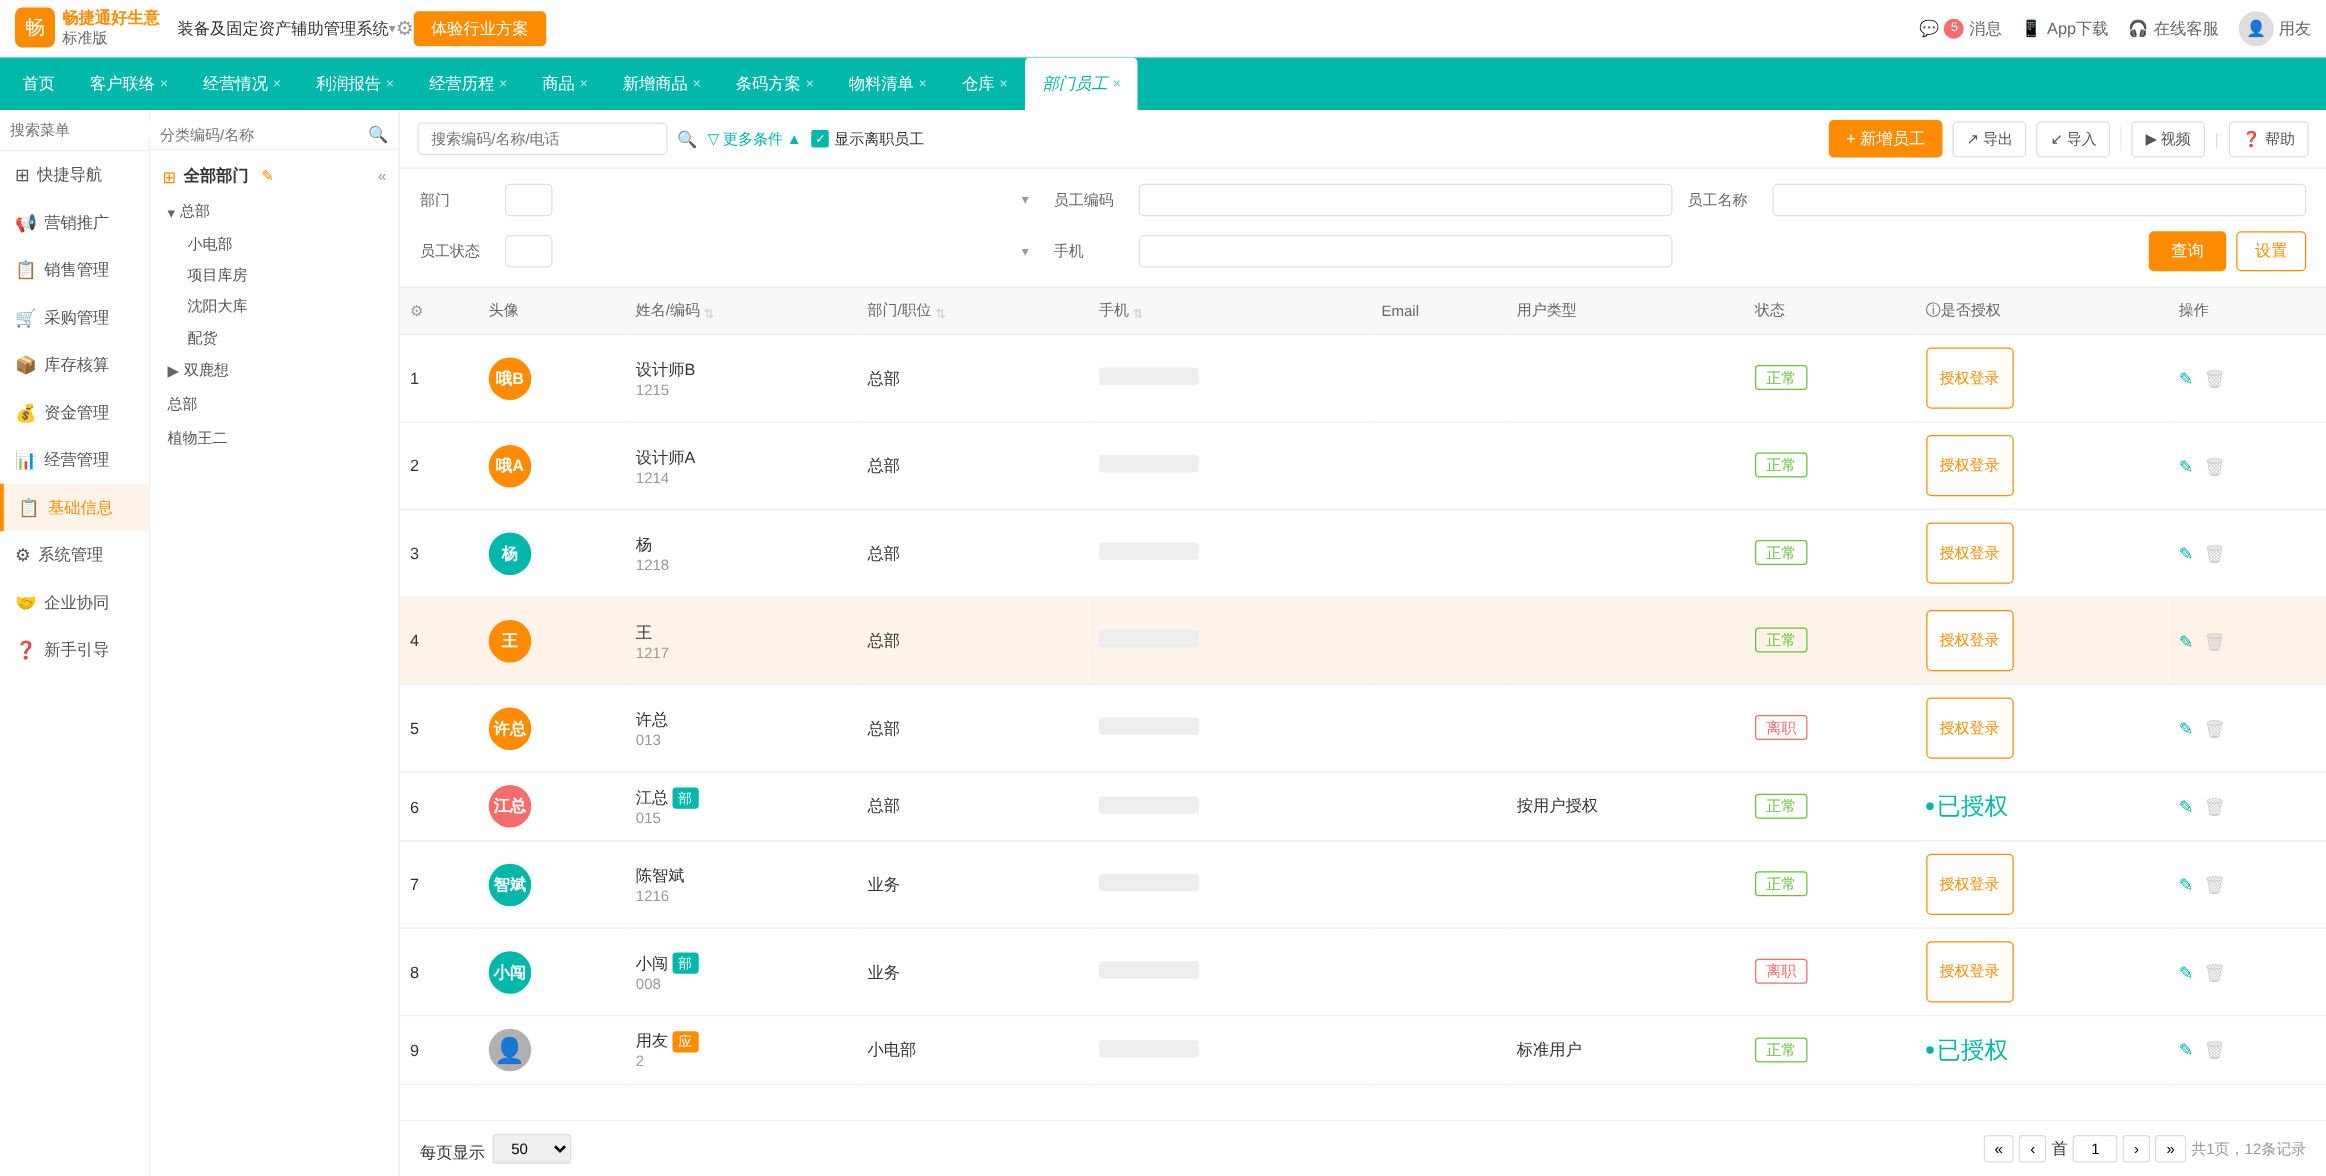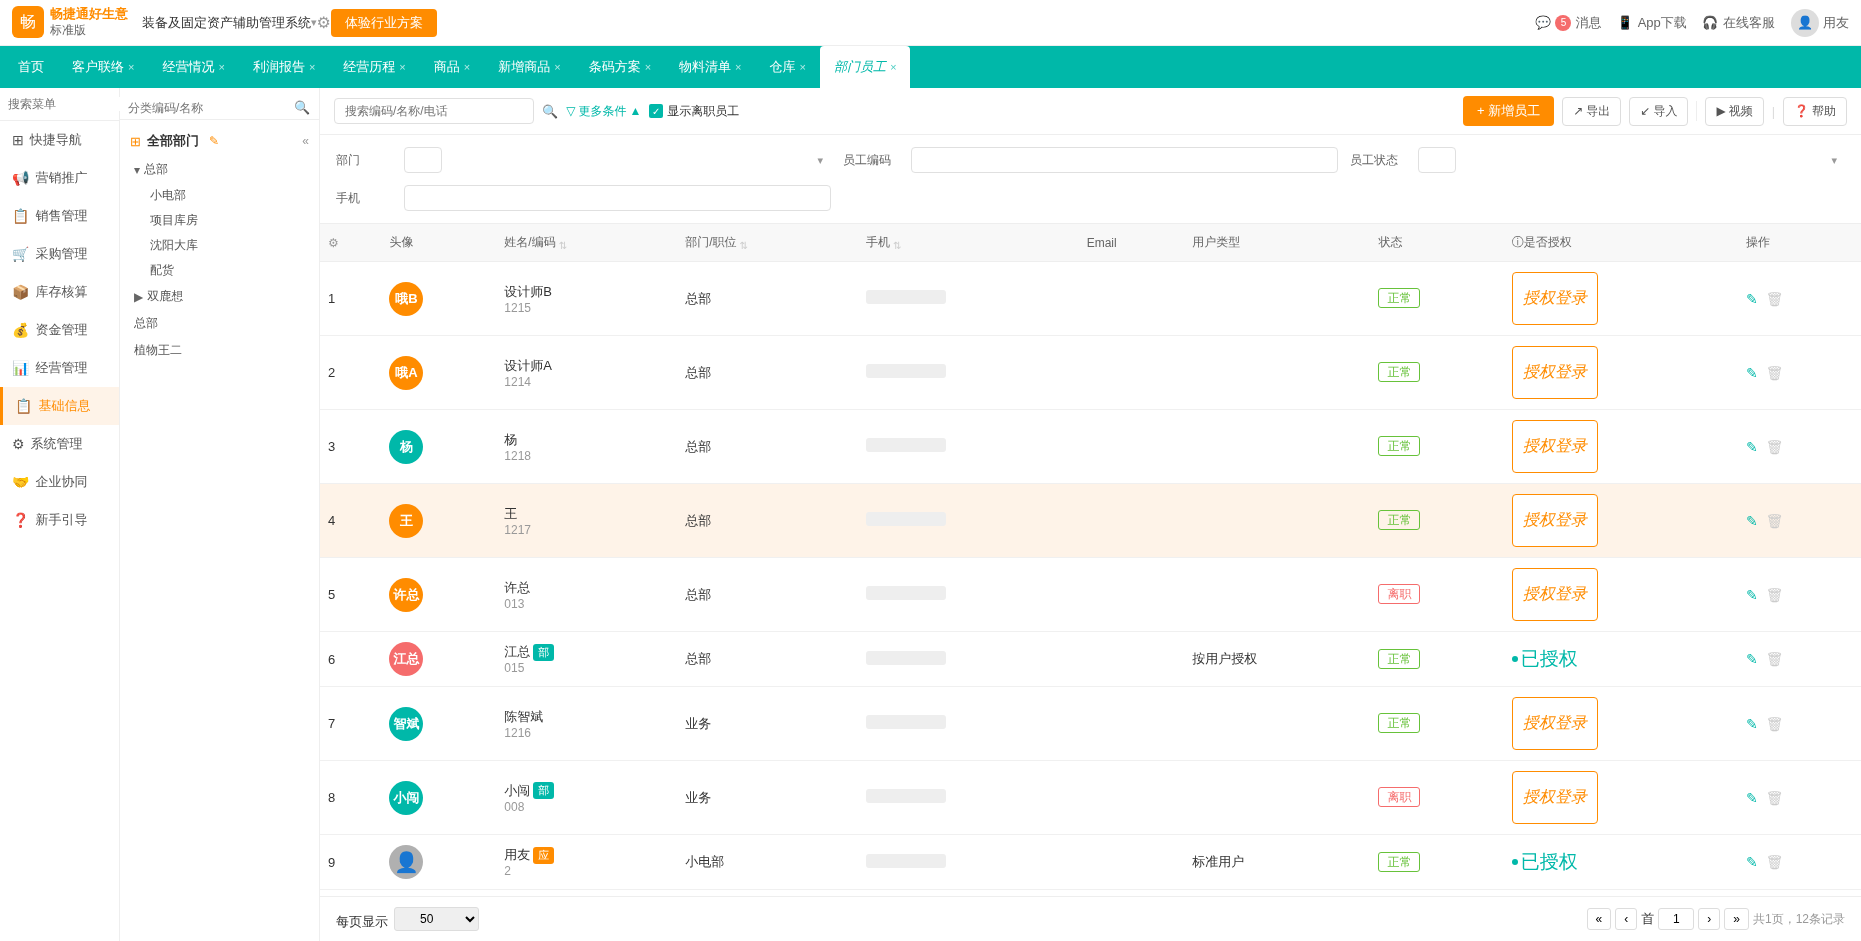--- a/index.html
+++ b/index.html
@@ -95,42 +95,42 @@
     .av-orange { background: #ff8c00; }
     .av-teal { background: #00b8a9; }
     .av-gray { background: #b0b0b0; }
     .av-red { background: #f56c6c; }
 
     
     .status-normal { border: 1px solid #67c23a; color: #67c23a; border-radius: 3px; padding: 2px 8px; font-size: 12px; }
     .status-resigned { border: 1px solid #f56c6c; color: #f56c6c; border-radius: 3px; padding: 2px 8px; font-size: 12px; }
 
     
-    .auth-btn { border: 1px solid #ff8c00; color: #ff8c00; background: #fff; border-radius: 4px; padding: 15px 10px; font-size: 16px; cursor: pointer; white-space: nowrap; font-style: italic; }
+    .auth-btn { border: 1px solid #ff8c00; color: #ff8c00; background: #fff; border-radius: 4px; padding: 15px 10px; font-size: 12px; cursor: pointer; white-space: nowrap; }
 
     
     .authed-text { color: #00b8a9; font-size: 19px; display: flex; align-items: center; gap: 3px; }
     .dot-teal { width: 6px; height: 6px; border-radius: 50%; background: #00b8a9; display: inline-block; }
 
     
     .ops { display: flex; align-items: center; gap: 8px; }
     .edit-icon { color: #00b8a9; cursor: pointer; font-size: 14px; }
     .del-icon { color: #ccc; cursor: pointer; font-size: 14px; }
 
     
     .tag-badge { background: #00b8a9; color: #fff; border-radius: 3px; padding: 1px 5px; font-size: 11px; margin-left: 3px; }
     .tag-badge-orange { background: #ff8c00; color: #fff; border-radius: 3px; padding: 1px 5px; font-size: 11px; margin-left: 3px; }
 
     
     .blurred { background: #eee; border-radius: 3px; height: 14px; display: inline-block; }
 
     
     .pagination { background: #fff; border-top: 1px solid #eee; padding: 10px 16px; display: flex; align-items: center; gap: 8px; font-size: 13px; }
     .pagination .per-page { display: flex; align-items: flex-end; gap: 6px; }
-    .pagination select { border: 1px solid #ddd; border-radius: 3px; padding: 3px 21px; font-size: 12px; }
+    .pagination select { border: 1px solid #ddd; border-radius: 3px; padding: 3px 10px; font-size: 12px; }
     .pagination .nav-btns { display: flex; align-items: center; gap: 4px; margin-left: auto; }
     .page-btn { border: 1px solid #ddd; background: #fff; border-radius: 3px; padding: 3px 8px; cursor: pointer; font-size: 12px; }
     .page-input { border: 1px solid #ddd; border-radius: 3px; padding: 3px 6px; width: 36px; font-size: 12px; text-align: center; }
     .total-text { color: #999; font-size: 12px; }
 
     
     .gear-col { color: #999; cursor: pointer; }
 
     .divider-v { width: 1px; background: #eee; height: 20px; }
   </style>
@@ -361,30 +361,38 @@
             <select class="filter-select">
               <option value=""></option>
             </select>
           </div>
         </div>
         <div class="filter-row">
           <span class="filter-label">员工编码</span>
           <input class="filter-input" type="text" style="">
         </div>
         <div class="filter-row">
+          <span class="filter-label">员工名称</span>
+          <input class="filter-input" type="text" style="">
+        </div>
+        <div class="filter-row">
           <span class="filter-label">员工状态</span>
           <div class="select-wrapper">
             <select class="filter-select">
               <option value=""></option>
             </select>
           </div>
         </div>
         <div class="filter-row">
           <span class="filter-label">手机</span>
           <input class="filter-input" type="text" style="">
+        </div>
+        <div class="filter-actions">
+          <button class="query-btn">查询</button>
+          <button class="reset-btn">设置</button>
         </div>
       </div>
 
       <div class="table-area">
         <table>
           <thead>
             <tr>
               <th><span class="gear-col">⚙</span></th>
               <th>头像</th>
               <th>

